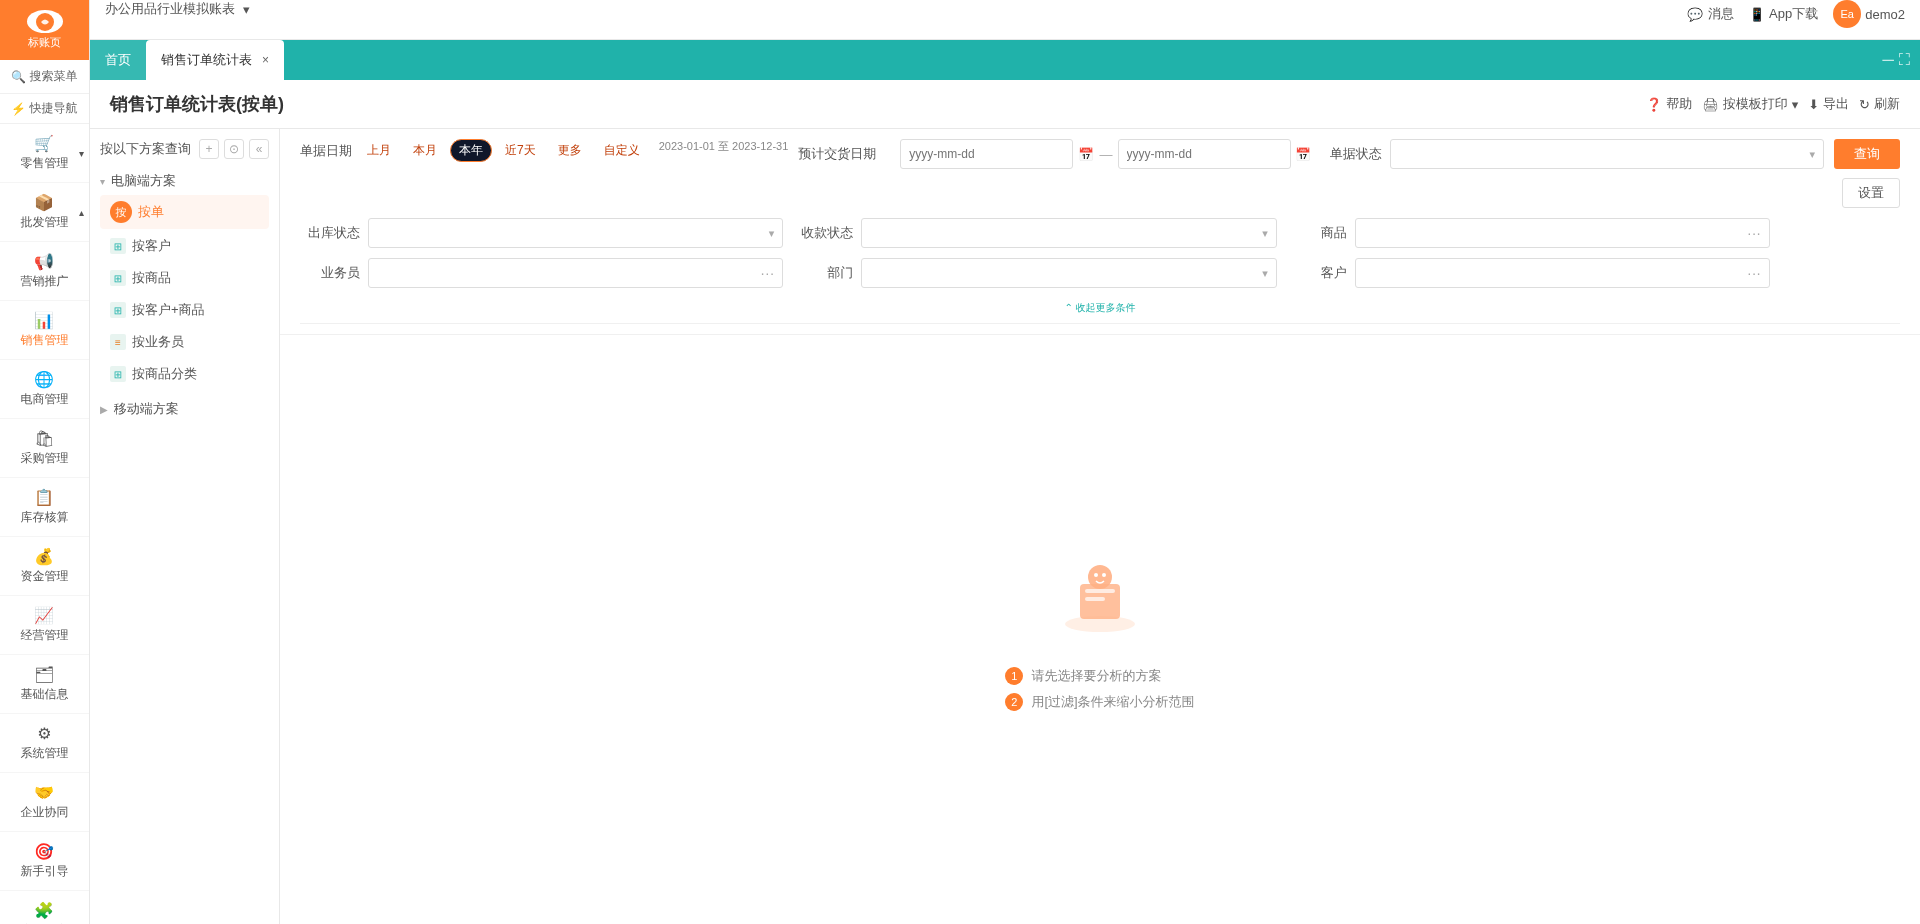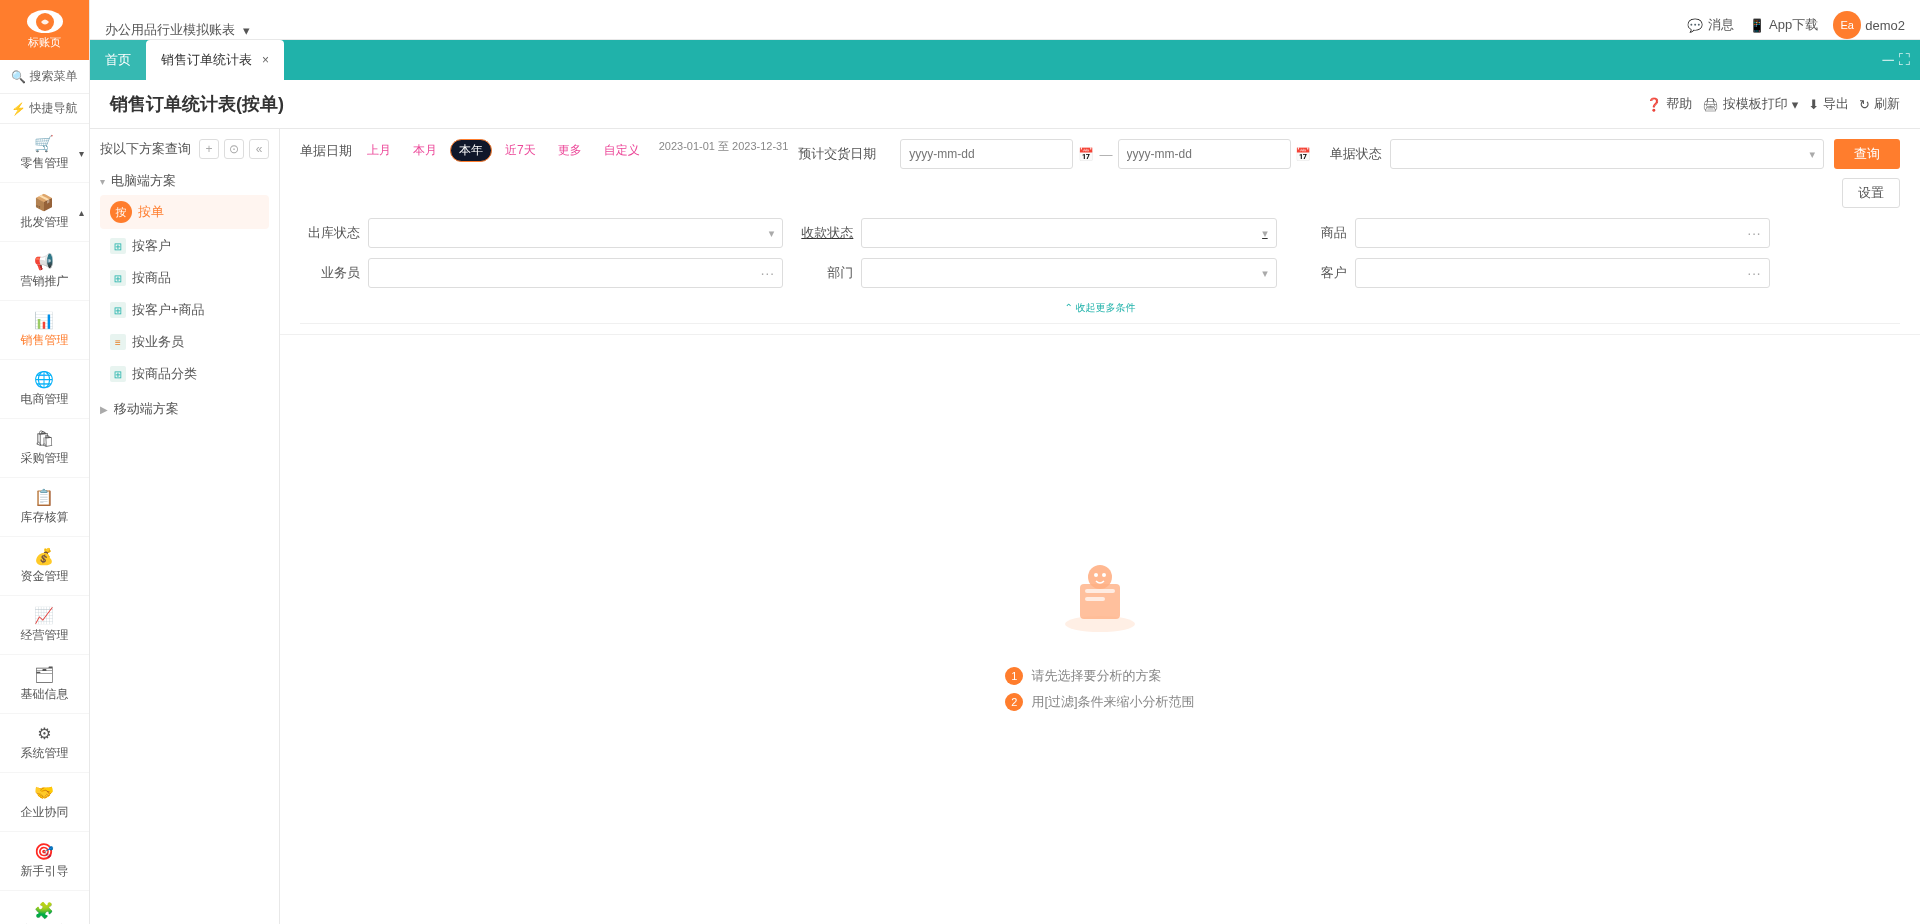--- a/index.html
+++ b/index.html
@@ -14,21 +14,21 @@
     .sidebar-nav { width: 100%; padding: 6px 0; border-bottom: 1px solid #f0f0f0; display: flex; align-items: center; justify-content: center; cursor: pointer; color: #666; font-size: 12px; gap: 3px; }
     .sidebar-menu-item { width: 100%; padding: 10px 5px; display: flex; flex-direction: column; align-items: center; justify-content: center; cursor: pointer; color: #555; font-size: 12px; border-bottom: 1px solid #f5f5f5; position: relative; }
     .sidebar-menu-item.active { color: #ff7d2d; }
     .sidebar-menu-item .arrow { position: absolute; right: 5px; top: 50%; transform: translateY(-50%); font-size: 10px; }
     .sidebar-menu-icon { font-size: 16px; margin-bottom: 2px; }
 
     
     .main { flex: 1; display: flex; flex-direction: column; height: 100%; overflow: hidden; }
 
     
-    .top-header { height: 40px; background: #fff; border-bottom: 1px solid #e8e8e8; display: flex; align-items: flex-end; padding: 0 15px; justify-content: space-between; flex-shrink: 0; }
+    .top-header { height: 40px; background: #fff; border-bottom: 1px solid #e8e8e8; display: flex; align-items: flex-start; padding: 0 15px; justify-content: space-between; flex-shrink: 0; }
     .top-header-left { display: flex; align-items: center; gap: 8px; color: #555; font-size: 13px; cursor: pointer; }
     .top-header-right { display: flex; align-items: center; gap: 15px; color: #555; font-size: 13px; }
     .top-header-right-item { display: flex; align-items: center; gap: 4px; cursor: pointer; }
     .avatar { width: 28px; height: 28px; border-radius: 50%; background: #ff7d2d; display: flex; align-items: center; justify-content: center; color: #fff; font-size: 11px; }
 
     
     .tab-bar { height: 40px; background: #20b2aa; display: flex; align-items: center; padding: 0 0; flex-shrink: 0; }
     .tab-item { height: 100%; padding: 0 15px; display: flex; align-items: center; cursor: pointer; color: rgba(255,255,255,0.8); font-size: 13px; gap: 6px; }
     .tab-item.home { background: rgba(255,255,255,0.1); color: #fff; }
     .tab-item.active { background: #fff; color: #333; border-radius: 4px 4px 0 0; }
@@ -66,21 +66,21 @@
     .filter-row { background: #fff; padding: 10px 20px; border-bottom: 1px solid #f0f0f0; flex-shrink: 0; }
     .filter-label { white-space: nowrap; color: #555; font-size: 13px; min-width: 60px; text-align: right; }
     .filter-select { flex: 1; height: 30px; border: 1px solid #ddd; border-radius: 3px; padding: 0 8px; font-size: 13px; color: #333; outline: none; background: #fff; cursor: pointer; display: flex; align-items: center; justify-content: space-between; }
     .filter-select-arrow { color: #aaa; font-size: 11px; }
 
     .date-range { display: flex; align-items: center; gap: 5px; flex: 1; }
     .date-input { flex: 1; height: 30px; border: 1px solid #ddd; border-radius: 3px; padding: 0 8px; font-size: 12px; color: #bbb; outline: none; }
     .date-sep { color: #aaa; }
 
     .date-quick { display: flex; align-items: center; gap: 4px; }
-    .date-btn { padding: 2px 8px; border-radius: 3px; cursor: pointer; font-size: 12px; color: #ec4899; border: 1px solid transparent; }
+    .date-btn { padding: 2px 8px; border-radius: 3px; cursor: pointer; font-size: 12px; color: #c2410c; border: 1px solid transparent; }
     .date-btn.active { background: #0f172a; color: #fff; border-radius: 20px; border-color: #ff7d2d; }
 
     .filter-dots { color: #aaa; cursor: pointer; font-size: 14px; }
     .collapse-bar { text-align: center; padding: 8px; cursor: pointer; color: #20b2aa; font-size: 10px; background: #fff; border-bottom: 1px solid #f0f0f0; }
 
     
     .query-btn { background: #ff7d2d; color: #fff; border: none; padding: 6px 20px; border-radius: 3px; cursor: pointer; font-size: 13px; }
     .setting-btn { background: #fff; color: #555; border: 1px solid #ddd; padding: 5px 15px; border-radius: 3px; cursor: pointer; font-size: 13px; margin-top: 5px; }
 
     .filter-actions { display: flex; flex-direction: column; align-items: flex-end; justify-content: center; gap: 4px; }
@@ -362,21 +362,21 @@
           </div>
 
           <div style="display:flex; align-items:center; gap:10px; margin-bottom:10px;">
             <div style="flex:1; display:flex; align-items:center; gap:8px;">
               <span class="filter-label">出库状态</span>
               <div class="filter-select" style="flex:1;">
                 <span></span>
                 <span class="filter-select-arrow">▾</span>
               </div>
             </div>
-            <div style="flex:1; display:flex; align-items:center; gap:8px;text-decoration:underline;">
+            <div style="flex:1; display:flex; align-items:center; gap:8px;">
               <span class="filter-label">收款状态</span>
               <div class="filter-select" style="flex:1;">
                 <span></span>
                 <span class="filter-select-arrow">▾</span>
               </div>
             </div>
             <div style="flex:1; display:flex; align-items:center; gap:8px;">
               <span class="filter-label">商品</span>
               <div class="filter-select" style="flex:1;">
                 <span></span>

